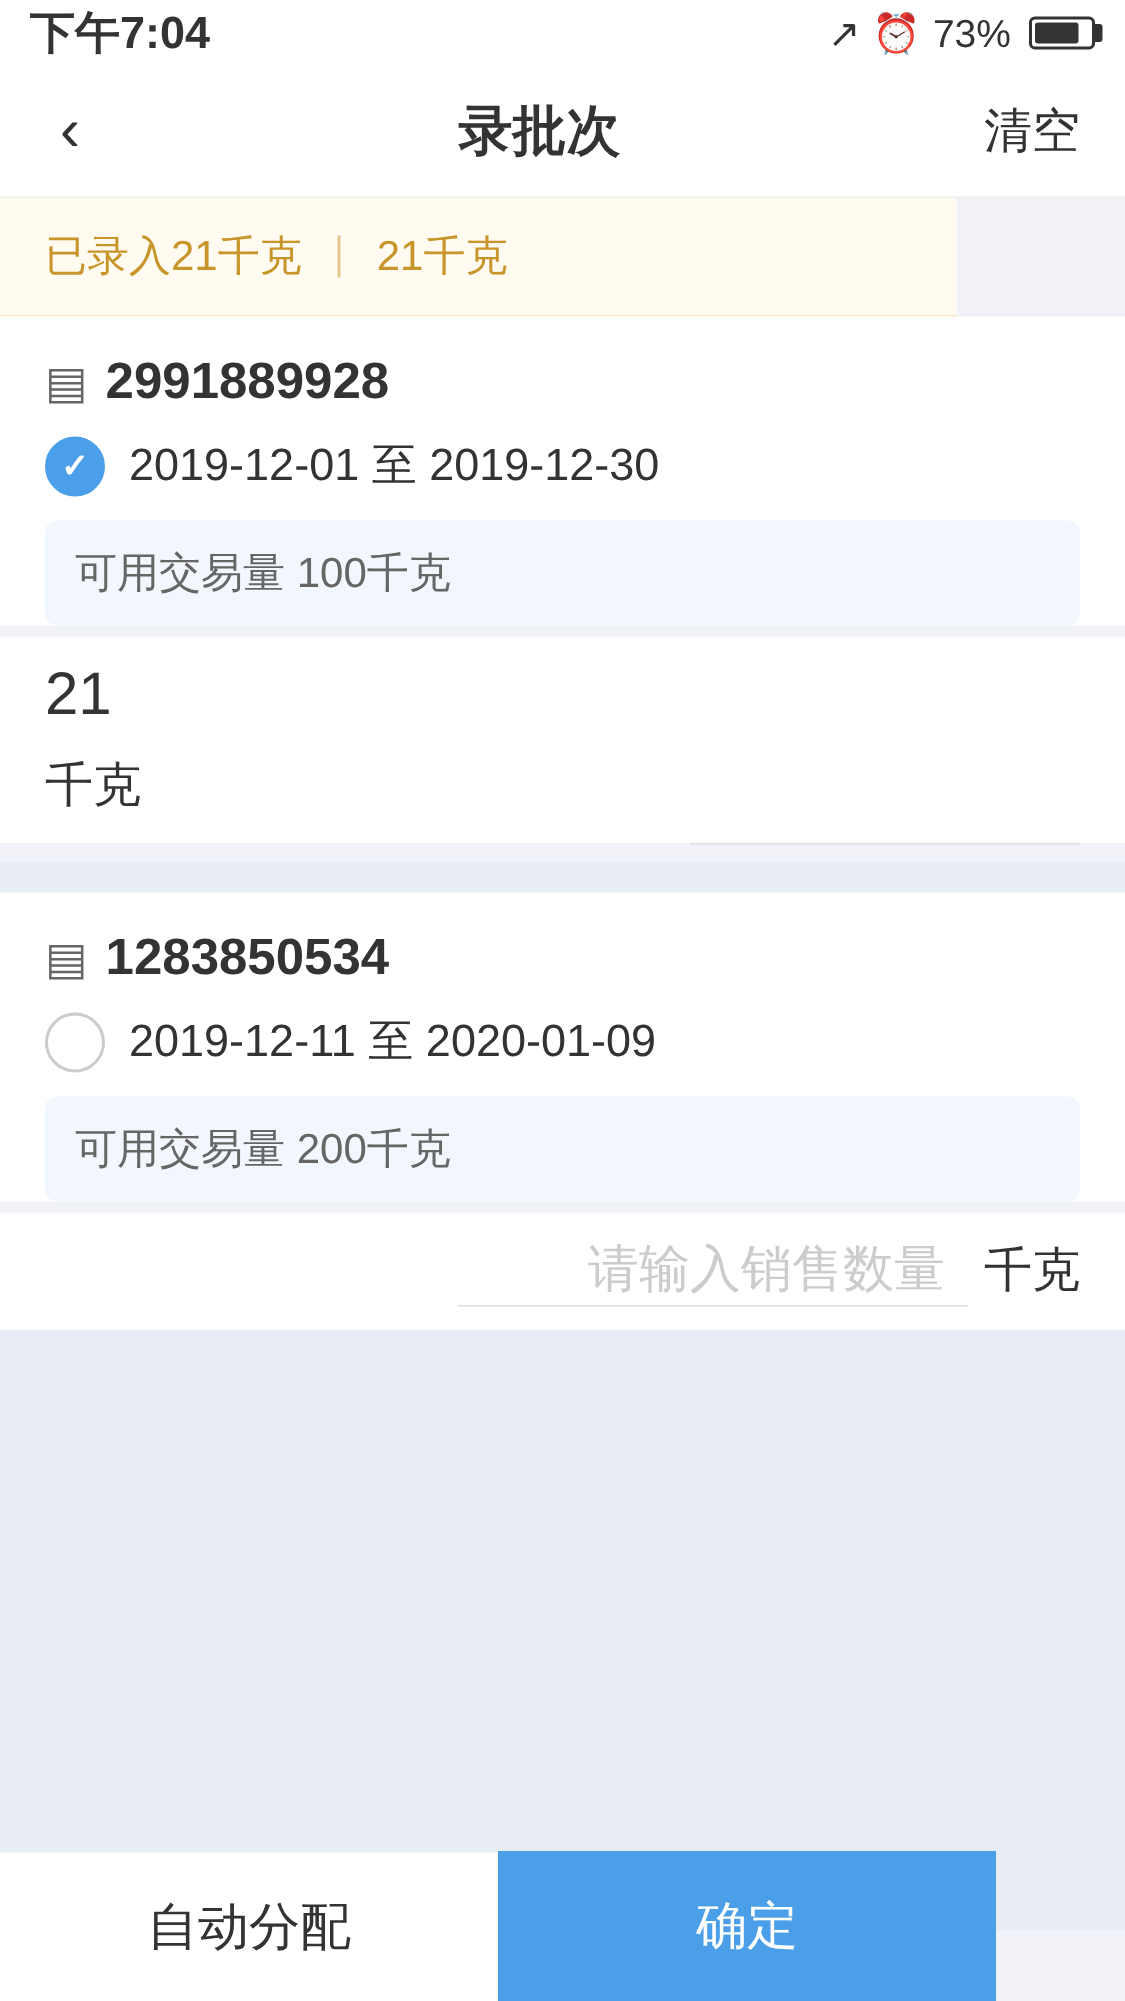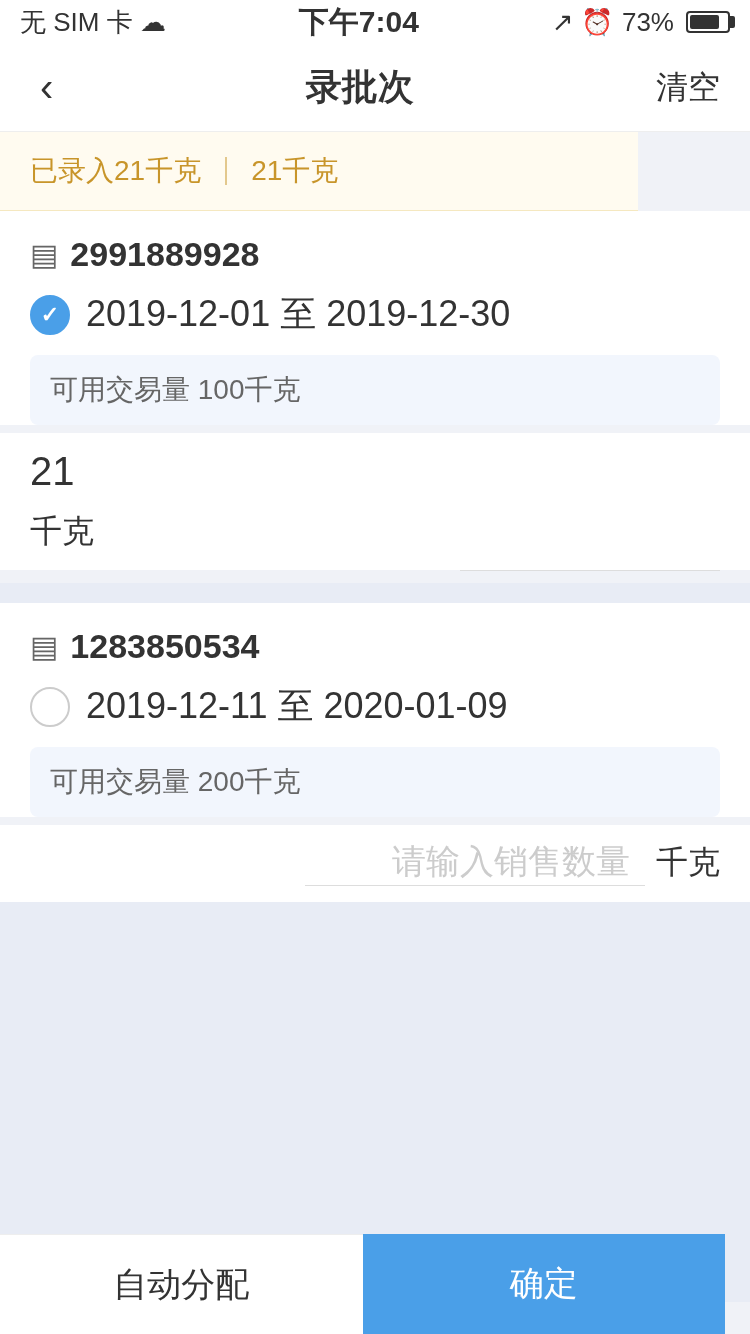--- a/index.html
+++ b/index.html
@@ -162,21 +162,21 @@
       background: #4a9fe8;
       border-color: #4a9fe8;
     }
     .radio-circle.checked::after {
       content: '✓';
       color: #fff;
       font-size: 22px;
       font-weight: bold;
     }
     .batch-date {
-      font-size: 36px;
+      font-size: 30px;
       color: #333;
     }
     .available-qty {
       margin: 0 0 8px 0;
       background: #f2f6fd;
       border-radius: 8px;
       padding: 16px 20px;
       font-size: 28px;
       color: #666;
     }
@@ -235,21 +235,21 @@
       background: #e8ecf5;
       flex: 1;
       min-height: 400px;
     }
 
     
     .bottom-buttons {
       position: fixed;
       bottom: 0;
       left: 0;
-      width: 725px;
+      width: 664px;
       height: 100px;
       display: flex;
     }
     .btn-auto {
       flex: 1;
       background: #fff;
       border: none;
       font-size: 34px;
       color: #333;
       cursor: pointer;
@@ -271,23 +271,20 @@
     }
 
     .spacer {
       height: 100px;
     }
   </style>
 </head>
 <body>
 
 <div class="status-bar">
-  <div class="status-left">
-    <span>无 SIM 卡 ☁</span>
-  </div>
   <div class="status-center">下午7:04</div>
   <div class="status-right">
     <span>↗</span>
     <span>⏰</span>
     <span>73%</span>
     <span class="battery-icon">
       <span class="battery-fill"></span>
     </span>
   </div>
 </div>

